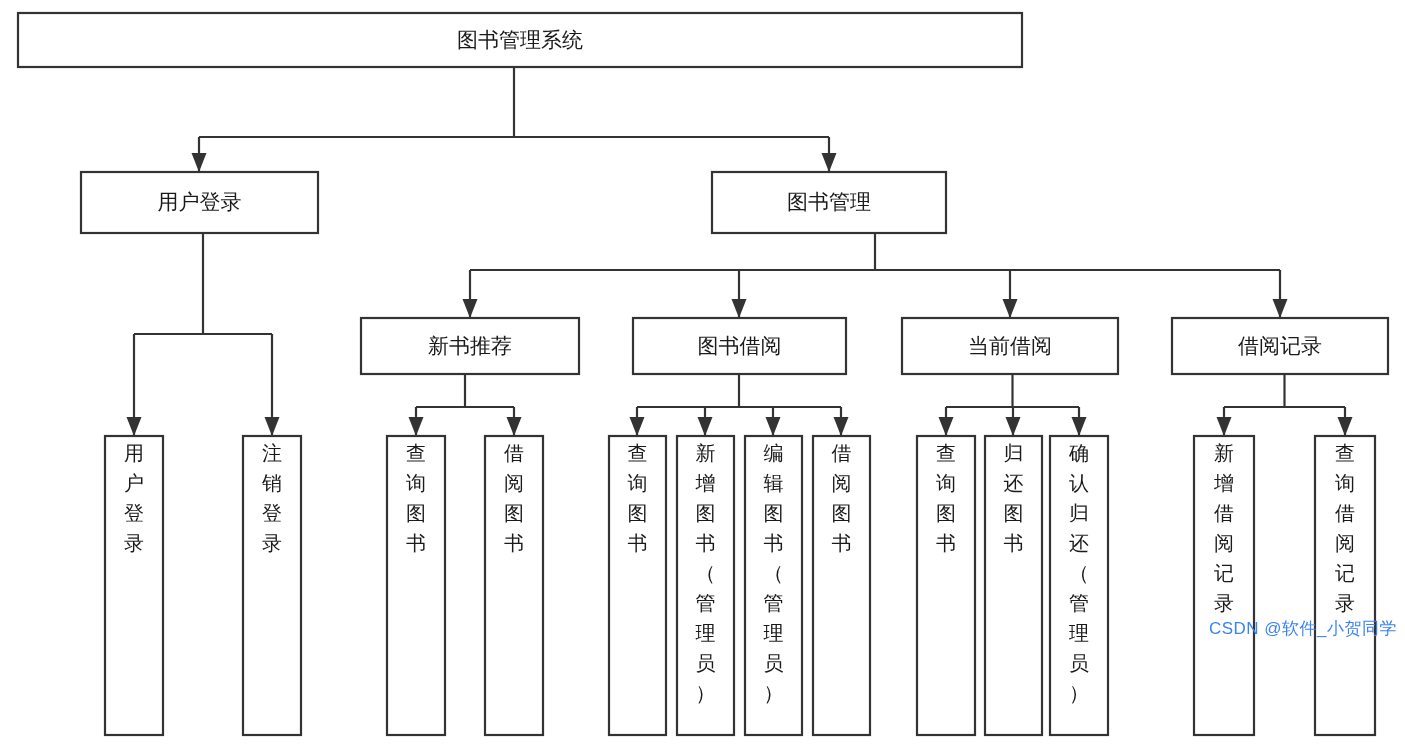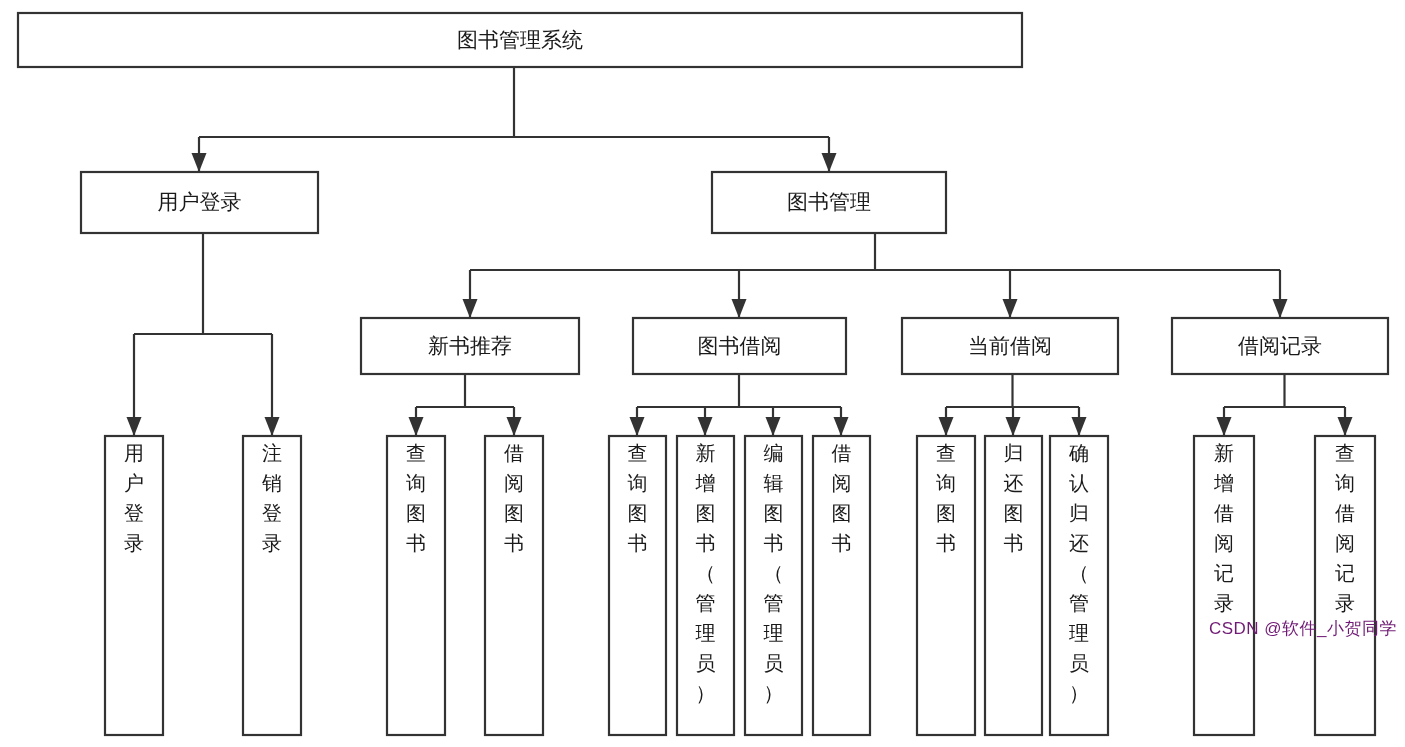--- a/index.html
+++ b/index.html
@@ -55,21 +55,21 @@
   .arrow-head {
     fill: #333333;
     stroke: none;
   }
   .watermark {
     position: absolute;
     right: 8px;
     bottom: 4px;
     font-family: "Liberation Sans", "DejaVu Sans", sans-serif;
     font-size: 17px;
-    color: #701a75;
+    color: #3b82f6;
     letter-spacing: 0.5px;
     white-space: nowrap;
     pointer-events: none;
   }
 </style>
 </head>
 <body>
 
 <div id="diagram-root">
   <svg id="tree-svg" viewBox="0 0 1405 747">

